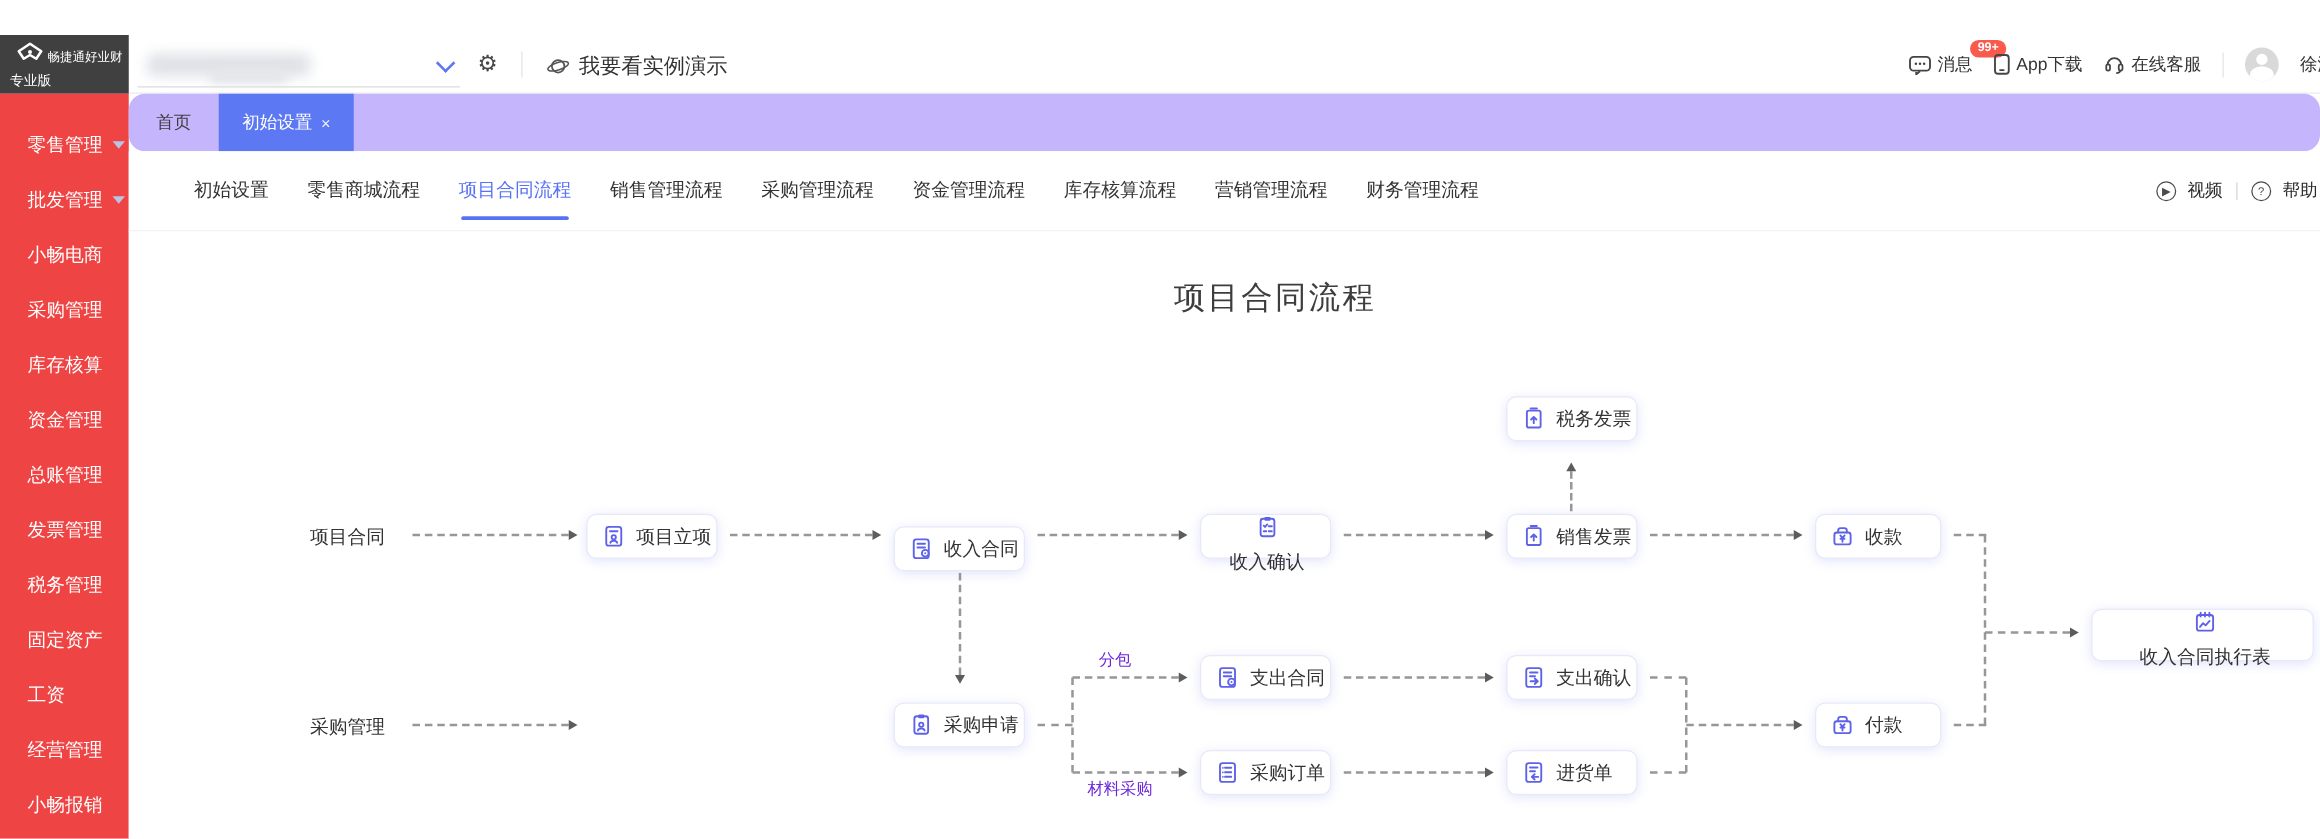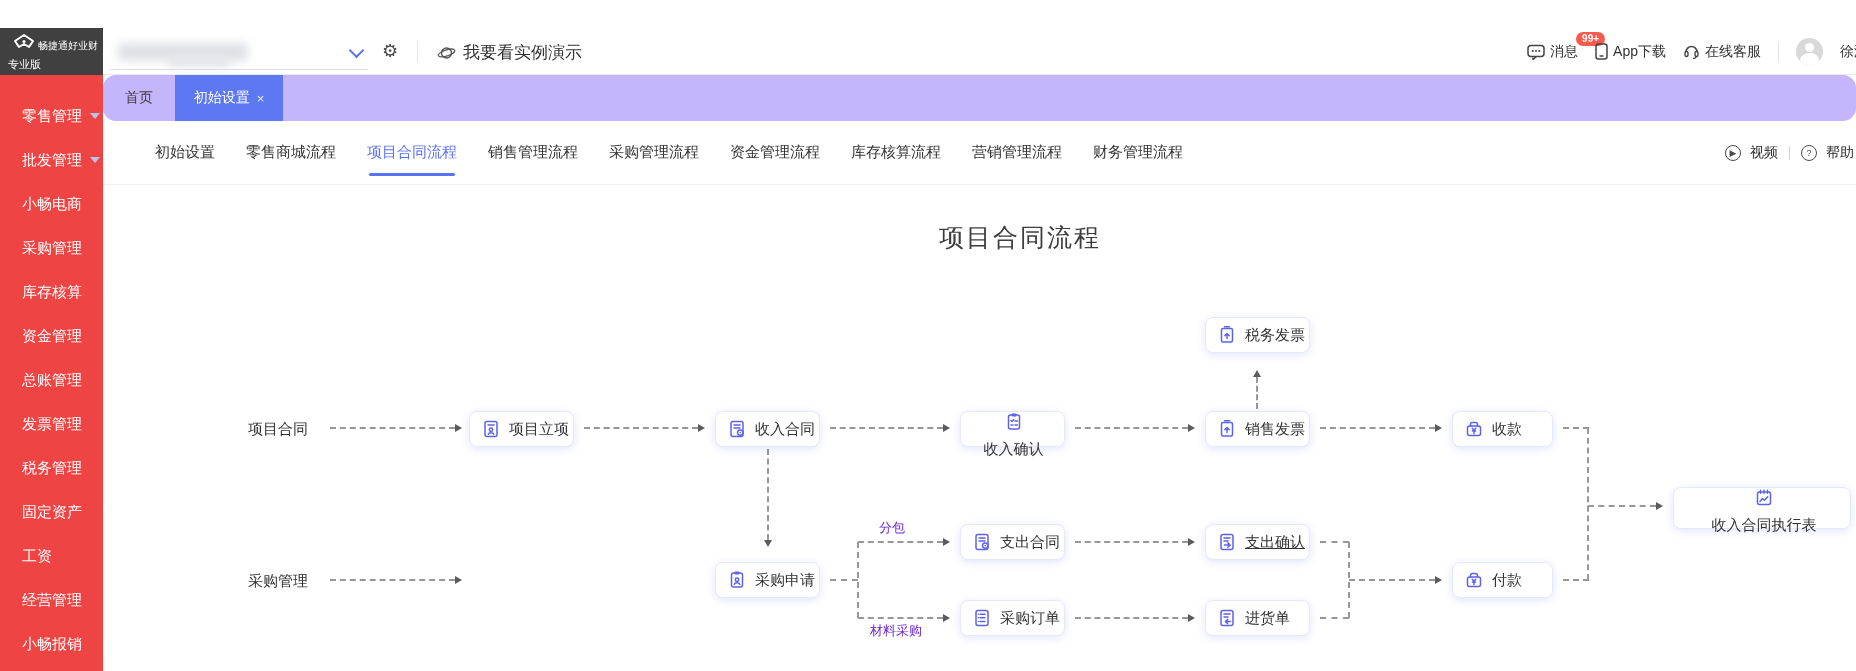--- a/index.html
+++ b/index.html
@@ -256,21 +256,21 @@
       <span>
           <svg width="20" height="20" viewBox="0 0 20 20" stroke="#5d62e8" fill="none" stroke-width="1.5" stroke-linecap="round">
             <rect x="4" y="2.5" width="12" height="15" rx="2"></rect>
             <path d="M7 6h6"></path>
             <circle cx="10" cy="10.8" r="1.7"></circle>
             <path d="M7.3 15.2c.6-2.1 4.8-2.1 5.4 0"></path>
           </svg>
         </span>
       <span>项目立项</span>
     </div>
-    <div class="node" style="left:612px;top:226px;width:105px;align-items:center;">
+    <div class="node" style="left:612px;top:236px;width:105px;align-items:center;">
       <span>
           <svg width="20" height="20" viewBox="0 0 20 20" stroke="#5d62e8" fill="none" stroke-width="1.5" stroke-linecap="round">
             <rect x="4" y="2.5" width="12" height="15" rx="2"></rect>
             <path d="M7 6h6M7 9h6"></path>
             <circle cx="13.2" cy="13.6" r="2.7" fill="#fff"></circle>
             <circle cx="13.2" cy="13.6" r=".8" fill="#5d62e8" stroke="none"></circle>
           </svg>
         </span>
       <span>收入合同</span>
     </div>
@@ -329,21 +329,21 @@
       <span>
           <svg width="20" height="20" viewBox="0 0 20 20" stroke="#5d62e8" fill="none" stroke-width="1.5" stroke-linecap="round">
             <rect x="4" y="2.5" width="12" height="15" rx="2"></rect>
             <path d="M7 6h6M7 9h6"></path>
             <circle cx="13.2" cy="13.6" r="2.7" fill="#fff"></circle>
             <circle cx="13.2" cy="13.6" r=".8" fill="#5d62e8" stroke="none"></circle>
           </svg>
         </span>
       <span>支出合同</span>
     </div>
-    <div class="node" style="left:1102px;top:339px;width:105px;text-decoration:underline;">
+    <div class="node" style="left:1102px;top:339px;width:105px;">
       <span>
           <svg width="20" height="20" viewBox="0 0 20 20" stroke="#5d62e8" fill="none" stroke-width="1.5" stroke-linecap="round" stroke-linejoin="round">
             <rect x="4" y="2.5" width="12" height="15" rx="2"></rect>
             <path d="M7 6h6M7 9h4"></path>
             <path d="M7.5 13h5.5M10.8 10.8l2.4 2.2-2.4 2.2"></path>
           </svg>
         </span>
       <span>支出确认</span>
     </div>
     <div class="node" style="left:857px;top:415px;width:105px;">

